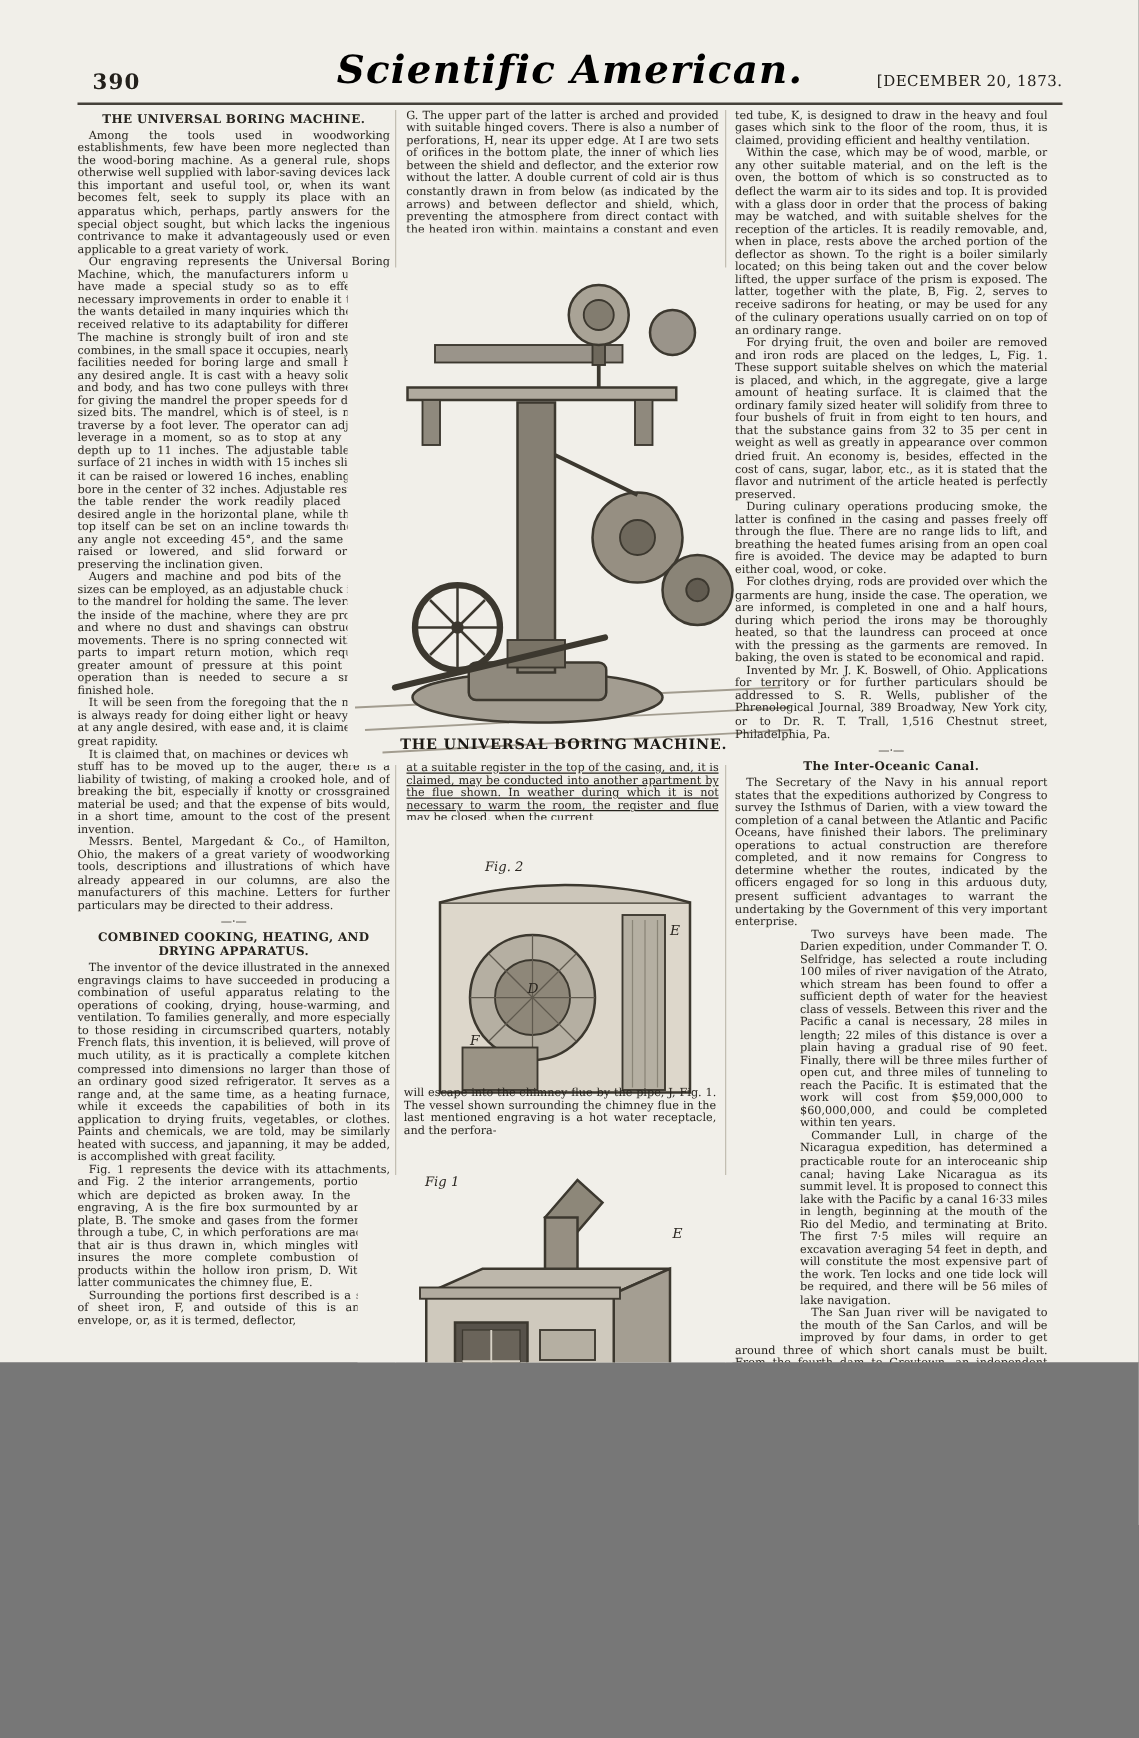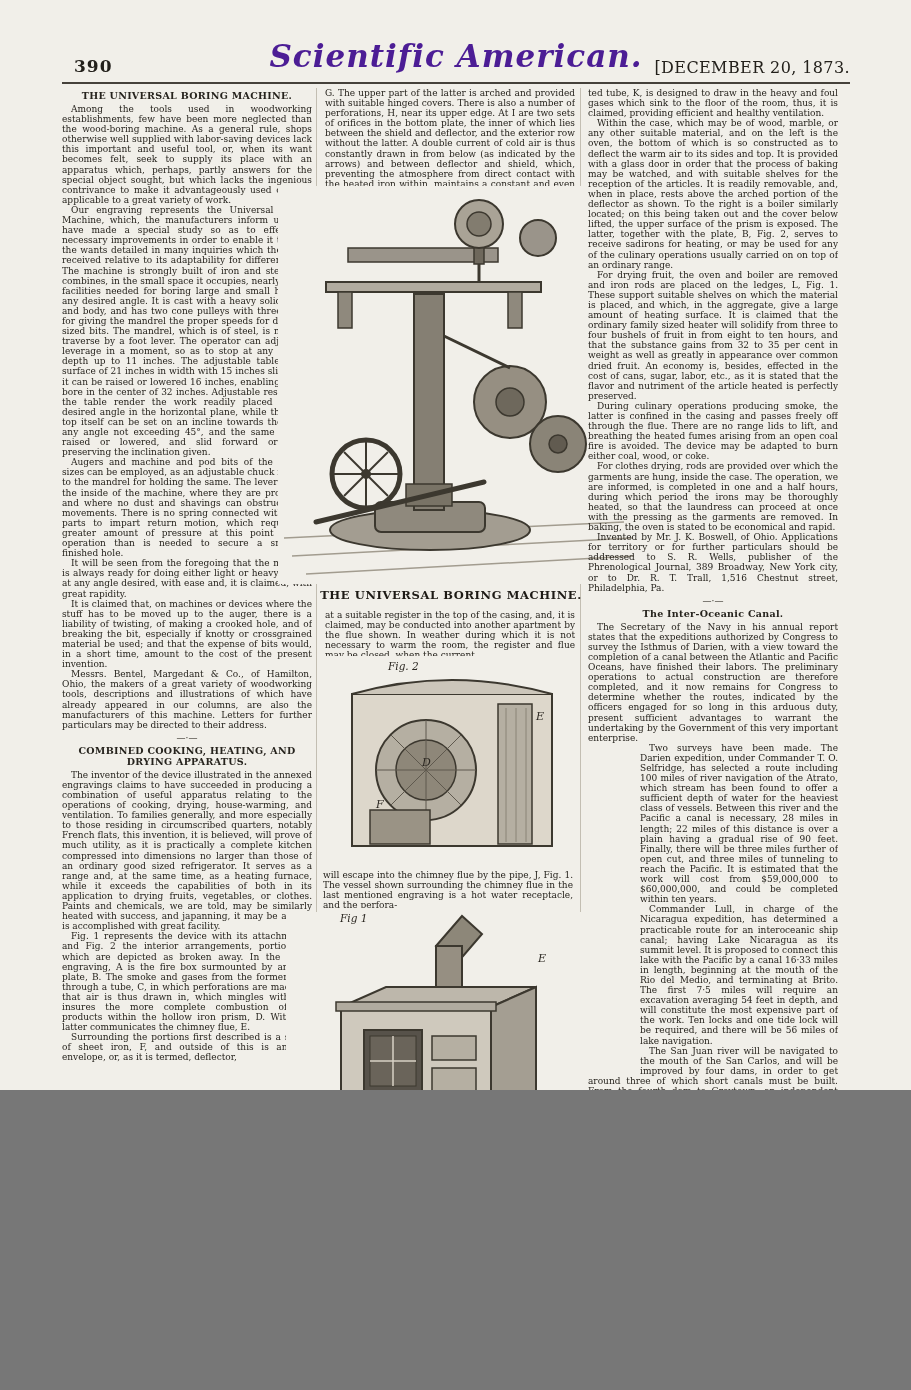--- a/index.html
+++ b/index.html
@@ -3,35 +3,35 @@
 <meta charset="utf-8">
 <style>
   * { margin:0; padding:0; box-sizing:border-box; }
   html,body { background:#777; }
   .photo { position:relative; width:911px; height:1090px; background:#f1efe9; overflow:hidden;
            font-family:"DejaVu Serif", serif; color:#23201b; }
   .abs { position:absolute; }
 
   
   .pagenum { font-size:17px; font-weight:bold; letter-spacing:1px; }
-  .masthead { font-size:31px; font-weight:bold; font-style:italic; letter-spacing:1px; color:#4c1d95; }
-  .dateline { font-size:16px; letter-spacing:0.4px; }
+  .masthead { font-size:31px; font-weight:bold; font-style:italic; letter-spacing:1px; color:#000000; }
+  .dateline { font-size:12px; letter-spacing:0.4px; }
   .head-rule { border-top:2px solid #45413a; }
 
   
   .vrule { width:1px; background:#c3beb2; }
   .col { font-size:9px; line-height:10.1px; text-align:justify; color:#26231d; overflow:hidden; }
   .col p { text-indent:9px; }
   .col p.noindent { text-indent:0; }
   .small-title { font-size:9.5px; font-weight:bold; text-align:center; letter-spacing:0.3px;
                  margin:2px 0 3px 0; line-height:11px; }
   .ornament { text-align:center; font-size:9px; line-height:10px; margin:3px 0 2px 0; color:#35312a; }
   .caption { font-weight:bold; text-align:center; font-size:11.5px; letter-spacing:0.6px; color:#1d1a15; }
   .fig-label { font-style:italic; font-size:10.5px; color:#2a2620; }
-  .engraving { background:#f1efe9; }
+  .engraving { background:#f1efe9;margin-top:28px; }
   .float-spacer { float:left; width:52px; height:330px; }
 
   
   .alamy-bar { background:#000; }
   .alamy-logo { font-family:"DejaVu Sans", sans-serif; font-weight:700; font-size:46px;
                 color:#ffffff; letter-spacing:0px; line-height:1; }
   .alamy-meta { font-family:"DejaVu Sans", sans-serif; font-size:15px; color:#ffffff; text-align:center; }
 
   svg text { font-family:"DejaVu Serif", serif; font-style:italic; }
 </style>
@@ -111,21 +111,21 @@
         <line x1="110" y1="266" x2="66" y2="310" stroke="#3c382f" stroke-width="2"></line>
       </g>
       <g>
         <line x1="38" y1="336" x2="206" y2="296" stroke="#3c382f" stroke-width="5" stroke-linecap="round"></line>
       </g>
     </svg>
   </div>
 
   <div class="abs caption" style="left:286px;top:588px;width:330px;">THE UNIVERSAL BORING MACHINE.</div>
 
-  <div class="abs col" style="left:325px;top:610px;width:250px;height:46px;">
+  <div class="abs col" style="left:325px;top:610px;width:250px;height:46px;text-decoration:underline;">
     <p class="noindent">at a suitable register in the top of the casing, and, it is claimed, may be conducted into another apartment by the flue shown. In weather during which it is not necessary to warm the room, the register and flue may be closed, when the current</p>
   </div>
 
   <div class="abs engraving" style="left:330px;top:658px;width:245px;height:208px;">
     <span class="fig-label abs" style="left:58px;top:2px;">Fig. 2</span>
     <svg width="245" height="208" viewBox="0 0 245 208" style="position:absolute;left:0;top:0;">
       <g>
         <rect x="22" y="36" width="200" height="152" fill="#ddd7cb" stroke="#3c382f" stroke-width="2"></rect>
         <path d="M22 36 Q122 8 222 36" fill="#ccc6ba" stroke="#3c382f" stroke-width="2"></path>
         <rect x="168" y="46" width="34" height="140" fill="#b5afa2" stroke="#3c382f" stroke-width="1.5"></rect>

